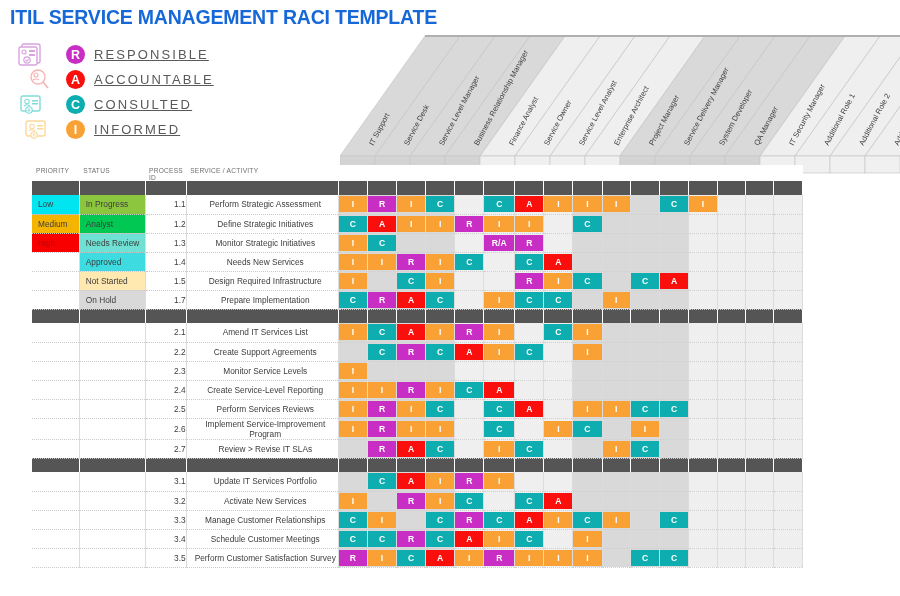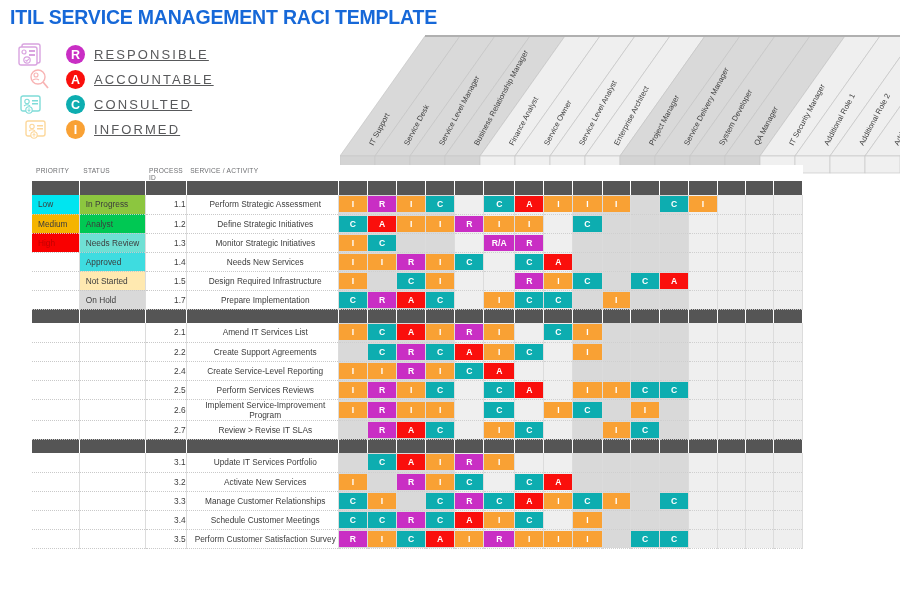--- a/index.html
+++ b/index.html
@@ -621,20 +621,44 @@
             <td class="raci zoneA"></td>
             <td class="raci zoneA"></td>
             <td class="raci zoneB"></td>
             <td class="raci zoneB"></td>
             <td class="raci zoneB"></td>
             <td class="raci zoneB"></td>
           </tr>
           <tr class="data">
             <td class="left-cell pri-cell"></td>
             <td class="left-cell st-cell"></td>
+            <td class="left-cell pid">2.3</td>
+            <td class="left-cell act">Monitor Service Levels</td>
+            <td class="raci zoneA">
+              <span class="chip I">I</span>
+            </td>
+            <td class="raci zoneA"></td>
+            <td class="raci zoneA"></td>
+            <td class="raci zoneA"></td>
+            <td class="raci zoneB"></td>
+            <td class="raci zoneB"></td>
+            <td class="raci zoneB"></td>
+            <td class="raci zoneB"></td>
+            <td class="raci zoneA"></td>
+            <td class="raci zoneA"></td>
+            <td class="raci zoneA"></td>
+            <td class="raci zoneA"></td>
+            <td class="raci zoneB"></td>
+            <td class="raci zoneB"></td>
+            <td class="raci zoneB"></td>
+            <td class="raci zoneB"></td>
+          </tr>
+          <tr class="data">
+            <td class="left-cell pri-cell"></td>
+            <td class="left-cell st-cell"></td>
             <td class="left-cell pid">2.4</td>
             <td class="left-cell act">Create Service-Level Reporting</td>
             <td class="raci zoneA">
               <span class="chip I">I</span>
             </td>
             <td class="raci zoneA">
               <span class="chip I">I</span>
             </td>
             <td class="raci zoneA">
               <span class="chip R">R</span>

